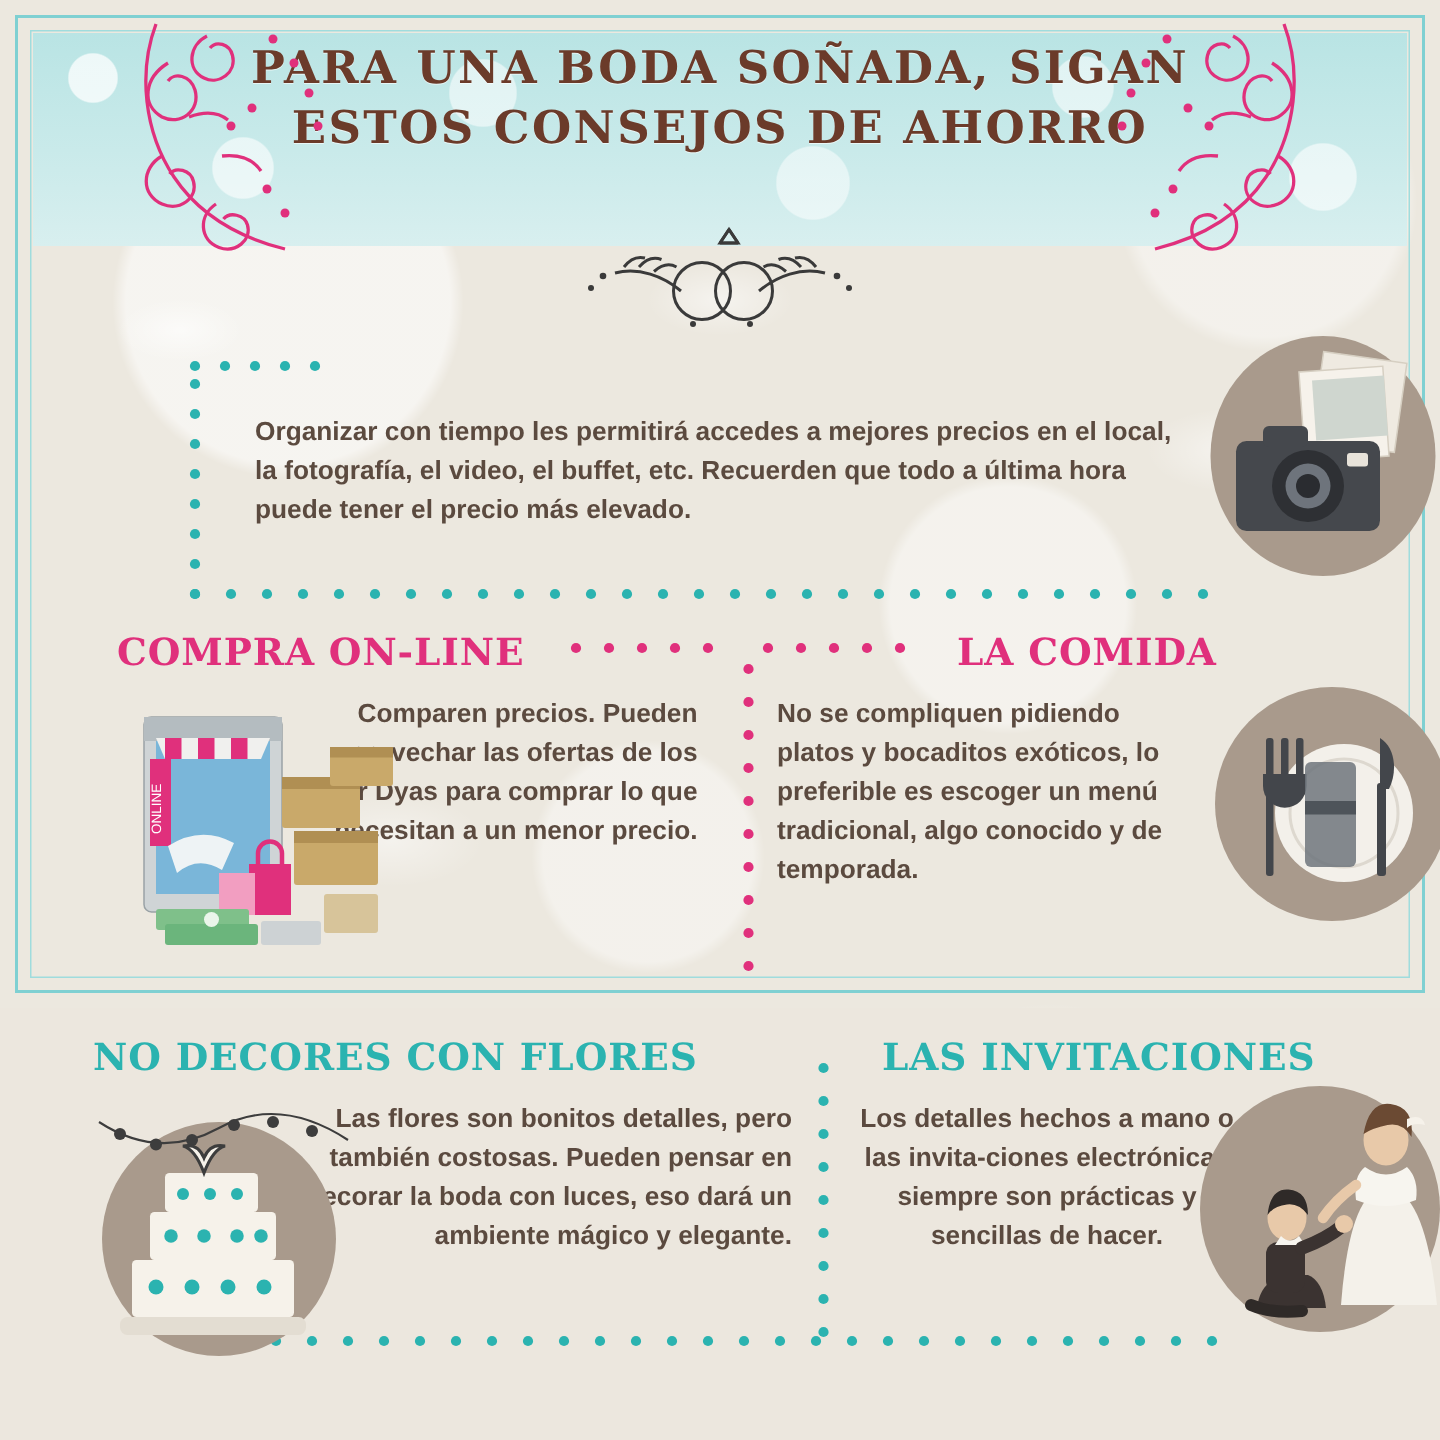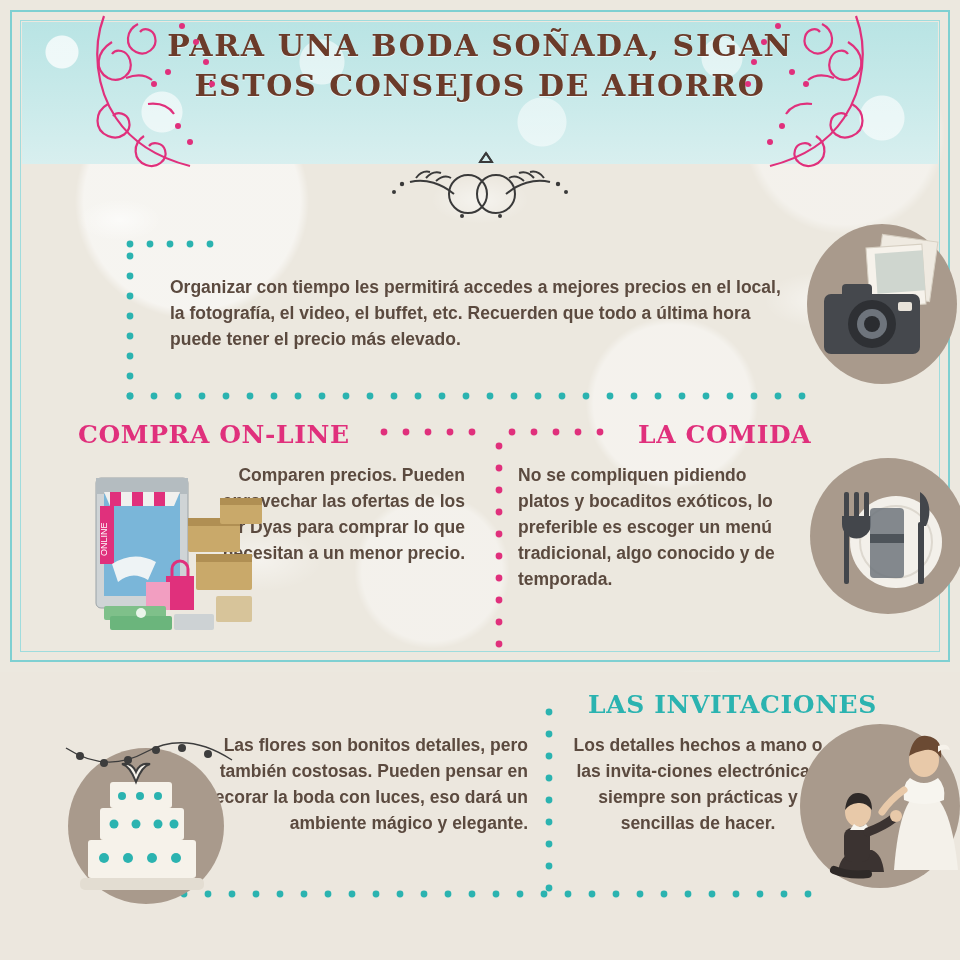--- a/index.html
+++ b/index.html
@@ -372,20 +372,21 @@
       <g fill="#43464b">
         <path d="M112,36 c10,6 12,22 6,34 l-6,0 z"></path>
         <rect x="110" y="66" width="6" height="62" rx="2"></rect>
       </g>
       <rect x="62" y="52" width="34" height="70" rx="4" fill="#6e757c" opacity=".85"></rect>
       <rect x="62" y="78" width="34" height="9" fill="#4e545a"></rect>
     </svg>
   </div>
 
   <div id="sec3" class="section">
+    <div class="head teal h-left">NO DECORES CON FLORES</div>
     <div class="head teal h-right">LAS INVITACIONES</div>
 
     <svg class="dots-mid" width="8" height="200">
       <g fill="#2bb3b0">
         <circle cx="4" cy="6" r="3.4"></circle>
           <circle cx="4" cy="28" r="3.4"></circle>
           <circle cx="4" cy="50" r="3.4"></circle>
           <circle cx="4" cy="72" r="3.4"></circle>
         <circle cx="4" cy="94" r="3.4"></circle>
           <circle cx="4" cy="116" r="3.4"></circle>

